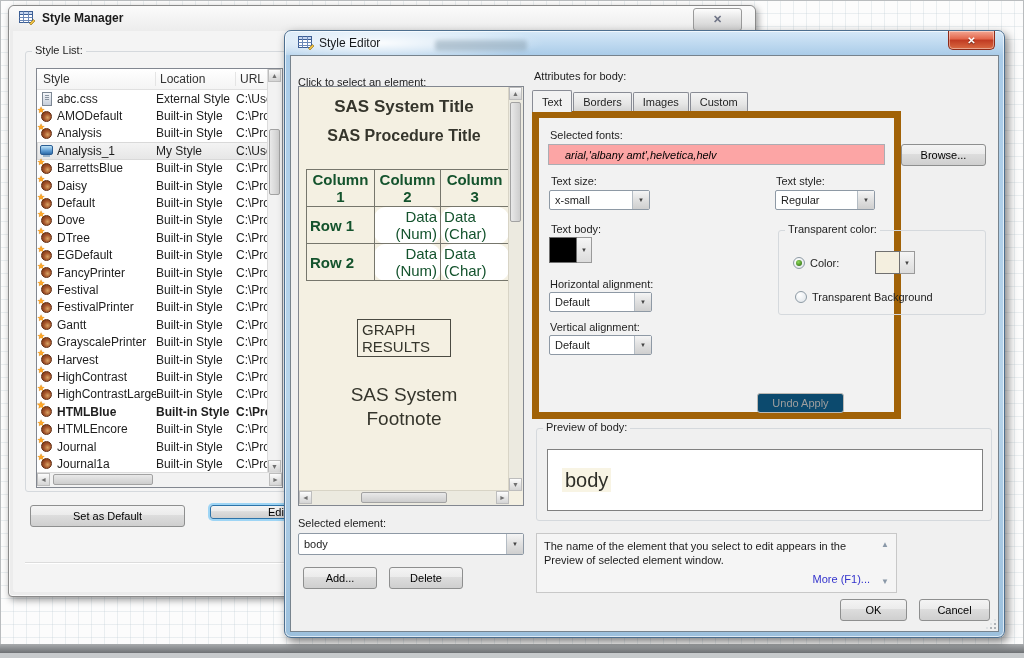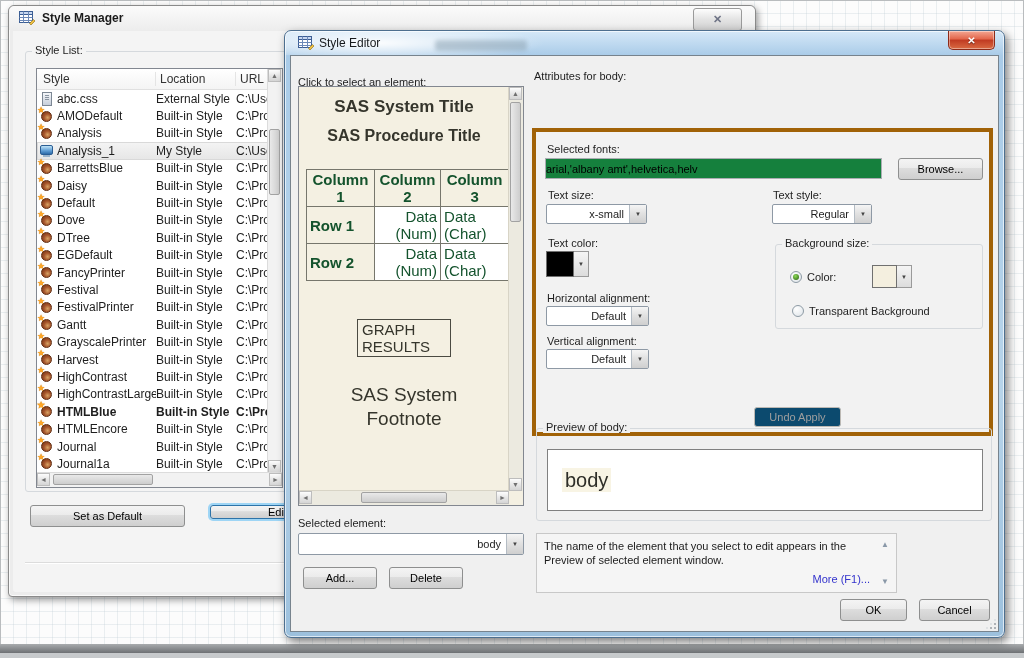--- a/index.html
+++ b/index.html
@@ -14,26 +14,26 @@
   .bottom-strip{position:absolute;left:0;right:0;top:653px;bottom:0;background:#c7cacc;}
 
   
   .btn{position:absolute;display:flex;align-items:center;justify-content:center;
     background:linear-gradient(#f4f4f4,#ebebeb 45%,#dddddd 46%,#cfcfcf);
     border:1px solid #8e8f8f;border-radius:3px;font-size:11px;color:#000;box-sizing:border-box;}
   .btn.focused{border-color:#2d73a8;box-shadow:0 0 0 2px #9ed5f5;}
   .btn.disabled{background:#0c4a6e;border-color:#bcb9b4;color:#9e9e9e;}
   .combo{position:absolute;background:#fff;border:1px solid #8e99a5;border-radius:2px;
     box-sizing:border-box;display:flex;align-items:center;}
-  .combo .val{flex:1;padding:0 5px;overflow:hidden;white-space:nowrap;text-align:right;}
+  .combo .val{flex:1;padding:0 5px;overflow:hidden;white-space:nowrap;}
   .combo .arrow{width:16px;align-self:stretch;display:flex;align-items:center;justify-content:center;
     background:linear-gradient(#f5f5f5,#e2e2e2 45%,#cfcfcf);border-left:1px solid #b4bcc4;
     font-size:6px;color:#444;}
-  .textbox{position:absolute;border:1px solid #abadb3;background:#15803d;font-family:"Liberation Sans",sans-serif;
-    font-size:11px;padding:0 0;box-sizing:border-box;}
+  .textbox{position:absolute;border:1px solid #abadb3;background:#fca5a5;font-family:"Liberation Sans",sans-serif;
+    font-size:11px;padding:0 16px;box-sizing:border-box;font-style:italic;}
   .groupbox{position:absolute;border:1px solid #d5d9dd;border-radius:3px;box-sizing:border-box;}
   .groupbox>.legend{position:absolute;top:-8px;left:6px;background:#f0f0f0;padding:0 3px;font-size:11px;}
   .label{position:absolute;font-size:11px;white-space:nowrap;}
   .radio{position:absolute;width:12px;height:12px;border-radius:50%;border:1px solid #8e9ba5;
     background:radial-gradient(circle at 35% 30%,#ffffff,#dde3e8);box-sizing:border-box;}
   .radio.checked::after{content:"";position:absolute;inset:2px;border-radius:50%;
     background:radial-gradient(circle at 40% 35%,#8edb5a,#3e7d1e 75%);}
   .sb-btn{position:absolute;display:flex;align-items:center;justify-content:center;
     background:linear-gradient(#fdfdfd,#e7e7e7 50%,#d5d5d5);border:1px solid #bdbdbd;
     color:#707070;font-size:7px;box-sizing:border-box;}
@@ -112,35 +112,35 @@
     border:1px solid #828790;box-sizing:border-box;overflow:hidden;}
   .ep-content{position:absolute;left:0;top:0;right:14px;bottom:14px;overflow:hidden;
     color:#35352c;text-align:center;}
   .ep-title1{margin-top:10px;font-size:17px;font-weight:bold;}
   .ep-title2{margin-top:10px;font-size:16px;font-weight:bold;}
   table.ep-table{border-collapse:collapse;margin:24px 0 0 7px;table-layout:fixed;}
   table.ep-table td,table.ep-table th{border:1px solid #76766c;font-size:15px;padding:1px 3px;
     color:#14532d;overflow:hidden;}
   table.ep-table th{width:70px;font-weight:bold;text-align:center;}
   table.ep-table td.rowlabel{font-weight:bold;text-align:left;}
-  table.ep-table td.data{background:#fff;text-align:right;}
+  table.ep-table td.data{background:#fff;text-align:right;border-radius:12px;}
   .ep-graphbox{display:inline-block;margin-top:26px;border:1px solid #4a4a42;padding:1px 4px;
     font-size:15px;text-align:left;width:84px;}
   .ep-footnote{margin:26px auto 0;font-size:19px;width:130px;line-height:1.25;}
   .ep-vscroll{position:absolute;top:0;right:0;width:14px;bottom:14px;background:#eceae0;border-left:1px solid #d8d4c6;}
   .ep-hscroll{position:absolute;left:0;right:14px;bottom:0;height:14px;background:#eceae0;border-top:1px solid #d8d4c6;}
 
   
   .tabs{position:absolute;left:241px;top:34px;height:21px;display:flex;align-items:flex-end;}
   .tab{border:1px solid #898c95;border-bottom:none;border-radius:2px 2px 0 0;
     background:linear-gradient(#f4f4f4,#e6e6e6 60%,#d4d4d4);padding:0 9px;height:18px;
     display:flex;align-items:center;margin-right:1px;font-size:11px;position:relative;}
   .tab.active{background:#f2f2f2;height:21px;z-index:2;margin-bottom:-1px;}
-  .tabpanel{position:absolute;left:241px;top:72px;width:461px;height:308px;background:#f2f2f2;
-    border:4px solid #a16207;box-sizing:border-box;}
+  .tabpanel{position:absolute;left:241px;top:55px;width:369px;height:308px;background:#f2f2f2;
+    border:7px solid #a16207;box-sizing:border-box;}
   .swatch-wrap{position:absolute;display:flex;}
   .swatch{border:1px solid #707070;box-sizing:border-box;}
   .swatch-arrow{width:15px;display:flex;align-items:center;justify-content:center;
     background:linear-gradient(#f5f5f5,#dcdcdc);border:1px solid #9a9a9a;border-left:none;
     font-size:6px;color:#444;box-sizing:border-box;}
   .help-box{position:absolute;left:245px;top:477px;width:361px;height:60px;background:#f5f5f5;
     border:1px solid #c8c8c8;box-sizing:border-box;}
   .help-text{position:absolute;left:7px;top:5px;right:28px;line-height:1.3;color:#1c1c1c;}
   .help-more{position:absolute;right:26px;bottom:7px;color:#3333cc;}
   .help-up{position:absolute;right:7px;top:6px;font-size:8px;color:#8a98a8;}
@@ -412,46 +412,52 @@
       <span class="label" style="left:7px;top:461px;">Selected element:</span>
       <div class="combo" style="left:7px;top:477px;width:226px;height:22px;">
         <span class="val">body</span>
         <span class="arrow">▼</span>
       </div>
       <div class="btn" style="left:12px;top:511px;width:74px;height:22px;">Add...</div>
       <div class="btn" style="left:98px;top:511px;width:74px;height:22px;">Delete</div>
 
       <span class="label" style="left:243px;top:14px;">Attributes for body:</span>
 
+      <div class="tabs">
+        <div class="tab active">Text</div>
+        <div class="tab">Borders</div>
+        <div class="tab">Images</div>
+        <div class="tab">Custom</div>
+      </div>
 
       <div class="tabpanel">
         <span class="label" style="left:11px;top:11px;">Selected fonts:</span>
         <input class="textbox" style="left: 9px; top: 26px; width: 337px; height: 21px;" value="arial,'albany amt',helvetica,helv">
         <div class="btn" style="left:362px;top:26px;width:85px;height:22px;">Browse...</div>
 
         <span class="label" style="left:12px;top:57px;">Text size:</span>
         <div class="combo" style="left:10px;top:72px;width:101px;height:20px;">
           <span class="val">x-small</span>
           <span class="arrow">▼</span>
         </div>
 
         <span class="label" style="left:237px;top:57px;">Text style:</span>
         <div class="combo" style="left:236px;top:72px;width:100px;height:20px;">
           <span class="val">Regular</span>
           <span class="arrow">▼</span>
         </div>
 
-        <span class="label" style="left:12px;top:105px;">Text color:</span>
+        <span class="label" style="left:12px;top:105px;">Text body:</span>
         <div class="swatch-wrap" style="left:10px;top:119px;">
           <div class="swatch" style="width:28px;height:26px;background:#000000;"></div>
           <div class="swatch-arrow" style="height:26px;">▼</div>
         </div>
 
         <div class="groupbox" style="left:239px;top:112px;width:208px;height:85px;">
-          <span class="legend" style="background:#f2f2f2;">Background size:</span>
+          <span class="legend" style="background:#f2f2f2;">Transparent color:</span>
           <div class="radio checked" style="left:14px;top:26px;"></div>
           <span class="label" style="left:31px;top:26px;">Color:</span>
           <div class="swatch-wrap" style="left:96px;top:20px;">
             <div class="swatch" style="width:25px;height:23px;background:#f4efdf;"></div>
             <div class="swatch-arrow" style="height:23px;">▼</div>
           </div>
           <div class="radio" style="left:16px;top:60px;"></div>
           <span class="label" style="left:33px;top:60px;">Transparent Background</span>
         </div>
 

